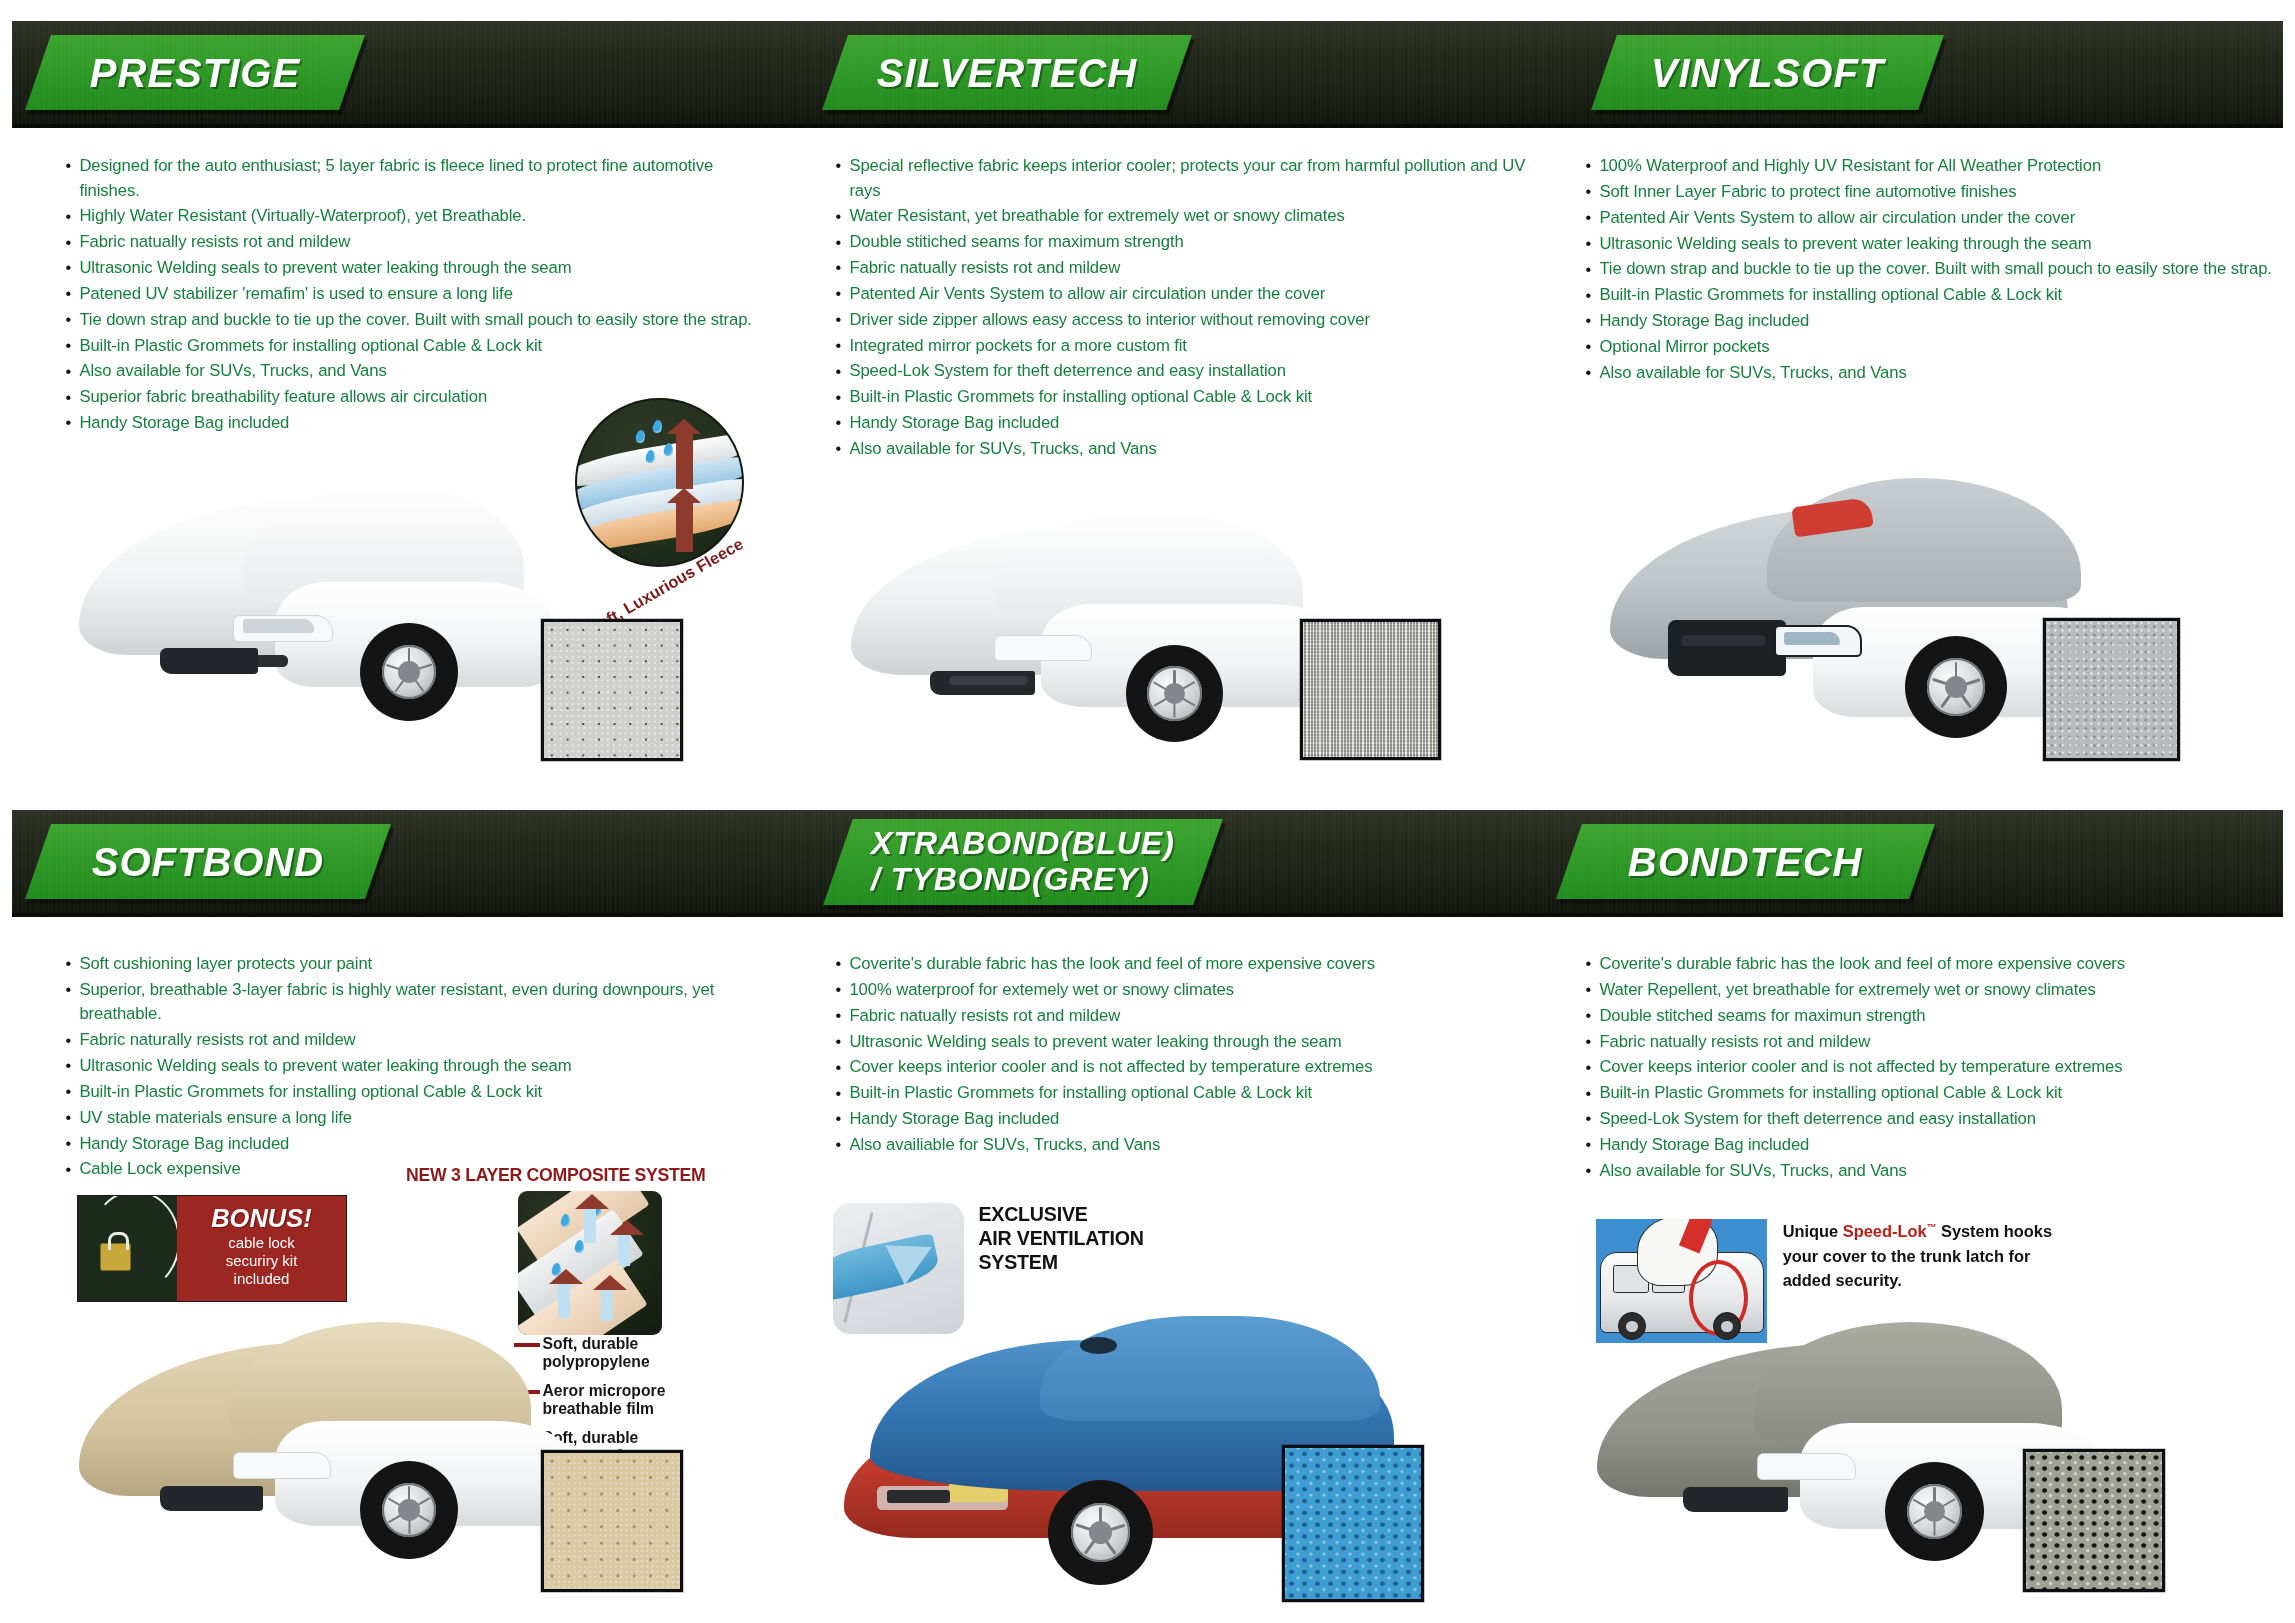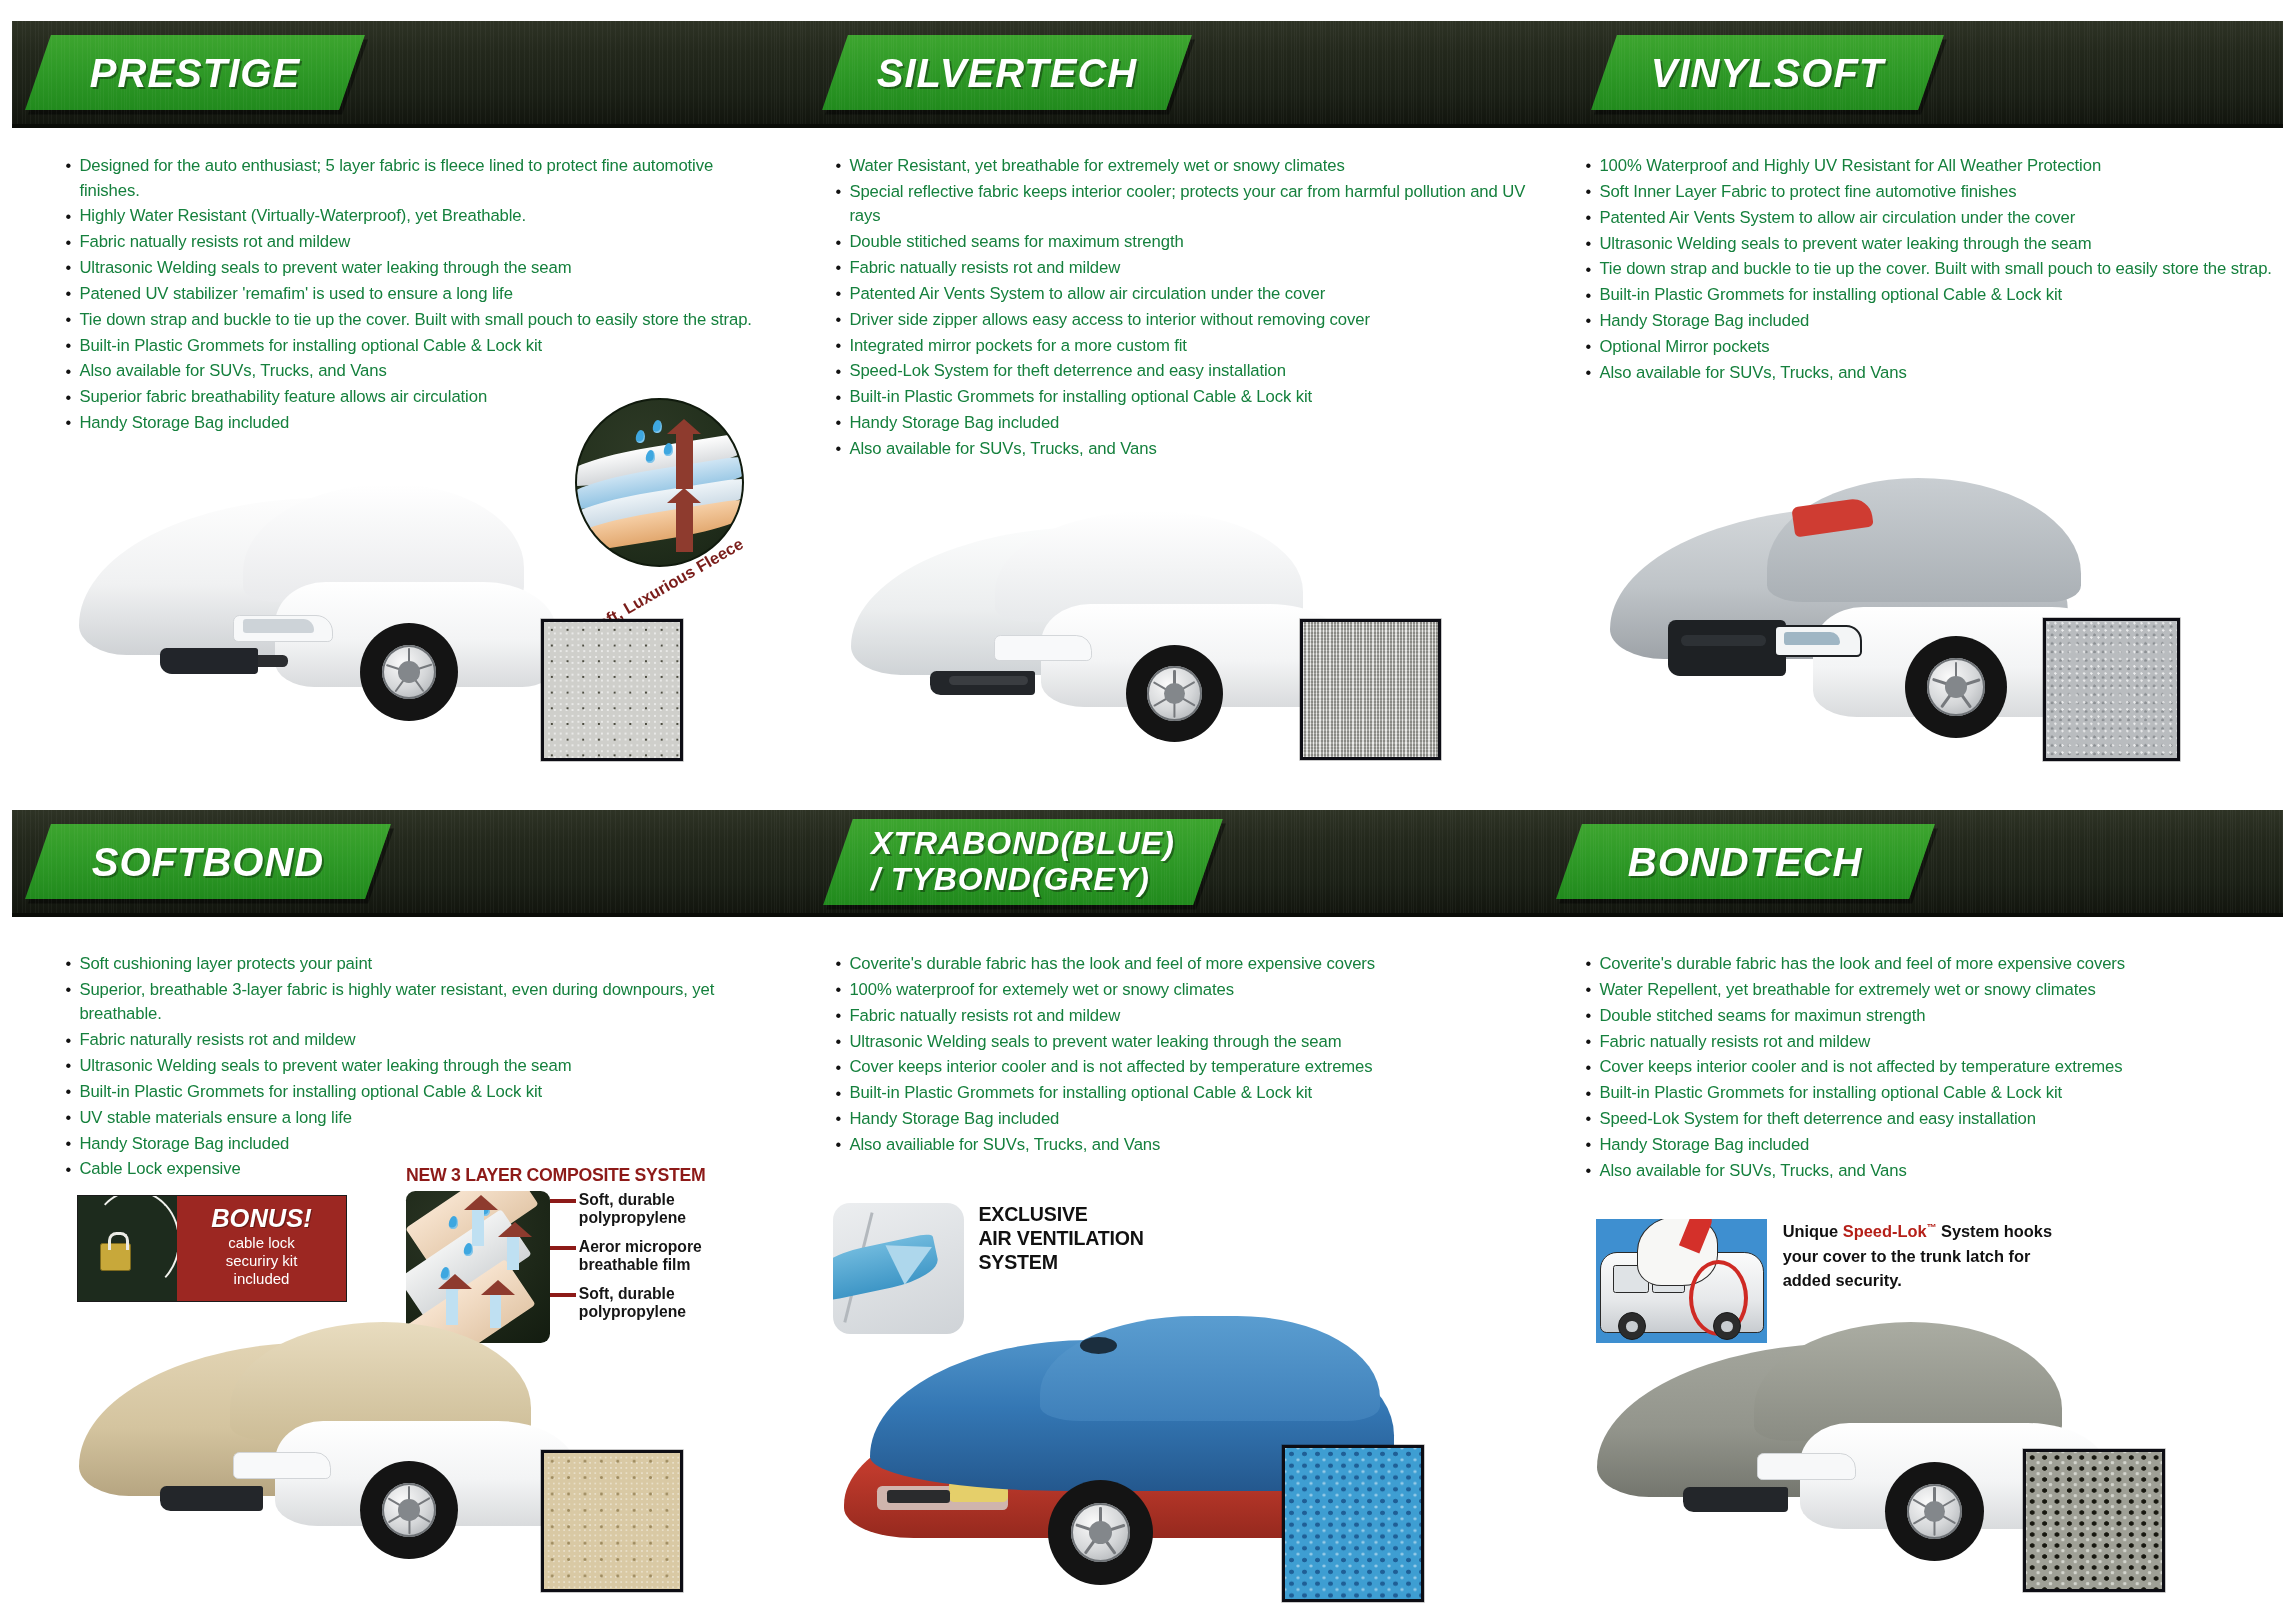--- a/index.html
+++ b/index.html
@@ -177,21 +177,21 @@
   .padlock{position:absolute;width:29px;height:26px;background:#c8a83a;border:1.3px solid #7d6a1d;border-radius:2.6px;}
   .padlock::before{content:"";position:absolute;left:6.5px;top:-12.4px;width:15.7px;height:15.7px;
      border:3.3px solid #ecece6;border-bottom:none;border-radius:8.5px 8.5px 0 0;}
 
   
   .composite{position:absolute;}
   .composite .ttl{
     color:#8d1a18;font-weight:bold;font-size:17.7px;letter-spacing:-0.3px;
     margin-bottom:5.2px;white-space:nowrap;
   }
-  .comp-body{display:flex;align-items:flex-start;}
+  .comp-body{display:flex;align-items:center;flex-direction:column;}
   .comp-pic{
     position:relative;width:144px;height:152px;border-radius:9.2px;overflow:hidden;
     background:radial-gradient(circle at 35% 25%,#2b3625 0%,#1d2718 60%,#131c10 100%);
     flex:0 0 144px;
   }
   .sheet{position:absolute;width:124px;height:55px;transform:rotate(-34deg);border-radius:3.9px;}
   .comp-labels{margin-left:11.8px;font-size:0;}
   .comp-labels .lab{
     position:relative;font-size:15.7px;line-height:1.16;color:#161616;font-weight:bold;
     margin-bottom:10.5px;padding-left:17px;
@@ -330,22 +330,22 @@
       <div class="wheel" style="left:471px;top:152px;width:68px;height:68px;">
         <div class="rim"></div>
           <div class="hub"></div>
       </div>
     </div>
   </div>
   <div class="swatch sw-dots" style="left:541px;top:619px;width:136px;height:136px;"></div>
 
   <div class="col c2 row-top">
     <ul class="feat">
+      <li>Special reflective fabric keeps interior cooler;  protects your car from harmful pollution and UV rays</li>
       <li>Water Resistant, yet breathable for extremely wet or snowy climates</li>
-      <li>Special reflective fabric keeps interior cooler;  protects your car from harmful pollution and UV rays</li>
       <li>Double stitiched seams for maximum strength</li>
       <li>Fabric natually resists rot and mildew</li>
       <li>Patented Air Vents System to allow air circulation under the cover</li>
       <li>Driver side zipper allows easy access to interior without removing cover</li>
       <li>Integrated mirror pockets for a more custom fit</li>
       <li>Speed-Lok System for theft deterrence and easy installation</li>
       <li>Built-in Plastic Grommets for installing optional Cable &amp; Lock kit</li>
       <li>Handy Storage Bag included</li>
       <li>Also available for SUVs, Trucks, and Vans</li>
     </ul>

